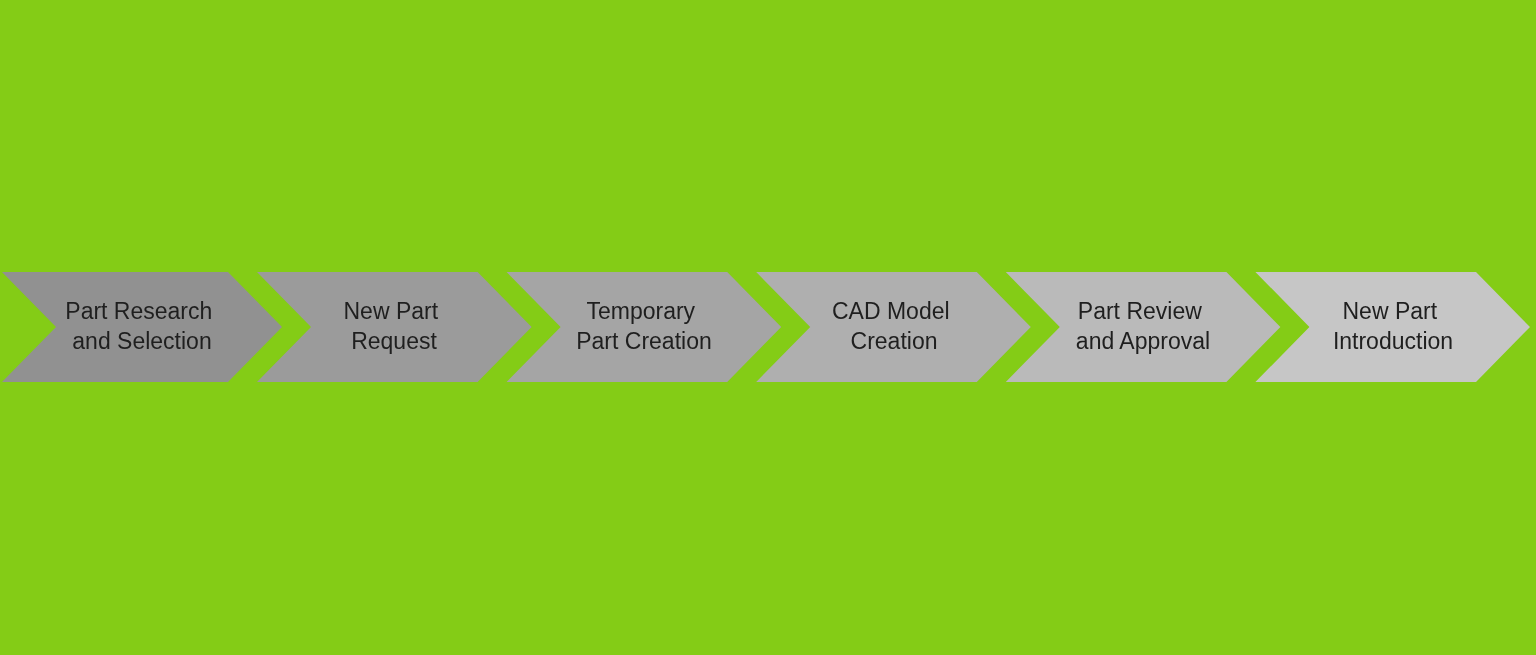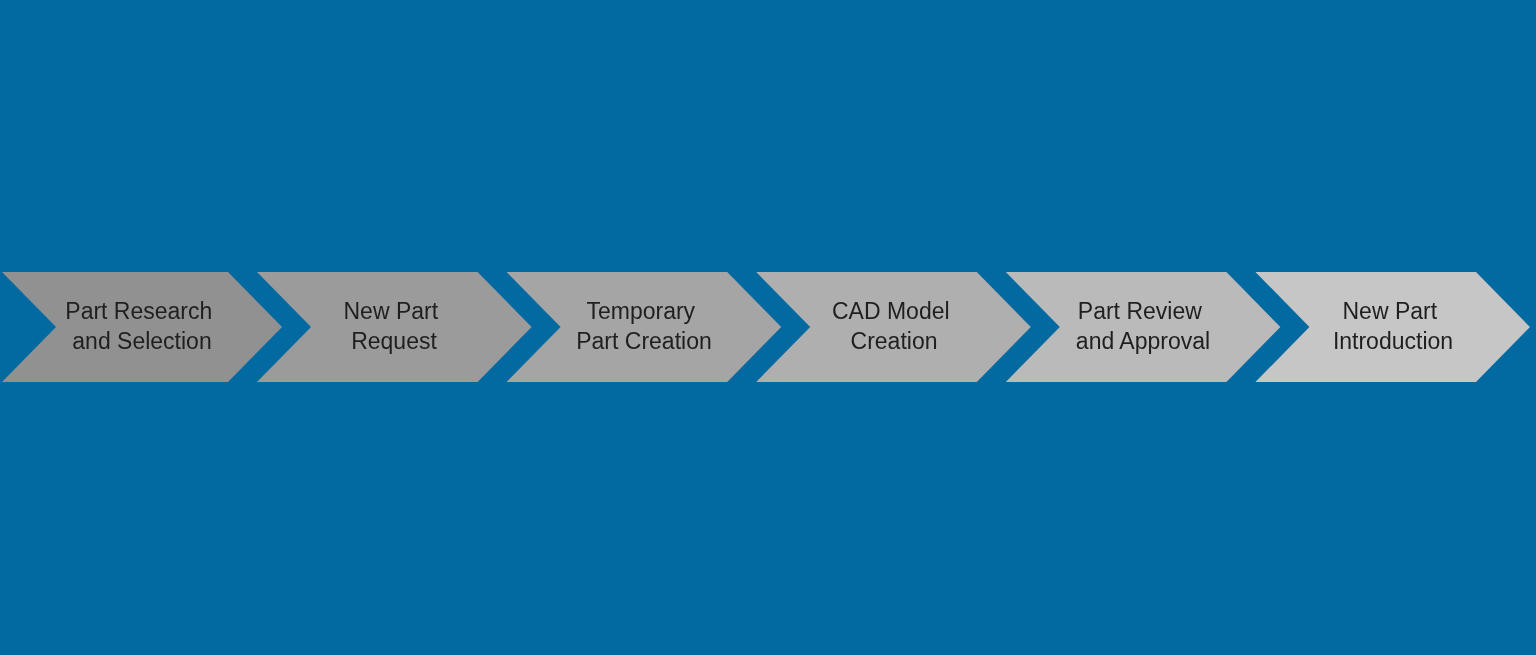--- a/index.html
+++ b/index.html
@@ -4,21 +4,21 @@
 <style>
   html, body {
     margin: 0;
     padding: 0;
     background: #000000;
   }
   .canvas {
     position: relative;
     width: 1536px;
     height: 655px;
-    background: #0369a1;
+    background: #84cc16;
     overflow: hidden;
     text-decoration: underline;
   }
   svg { display: block; }
   .step-label {
     font-family: "Liberation Sans", sans-serif;
     font-size: 23px;
     text-anchor: middle;
   }
 </style>

